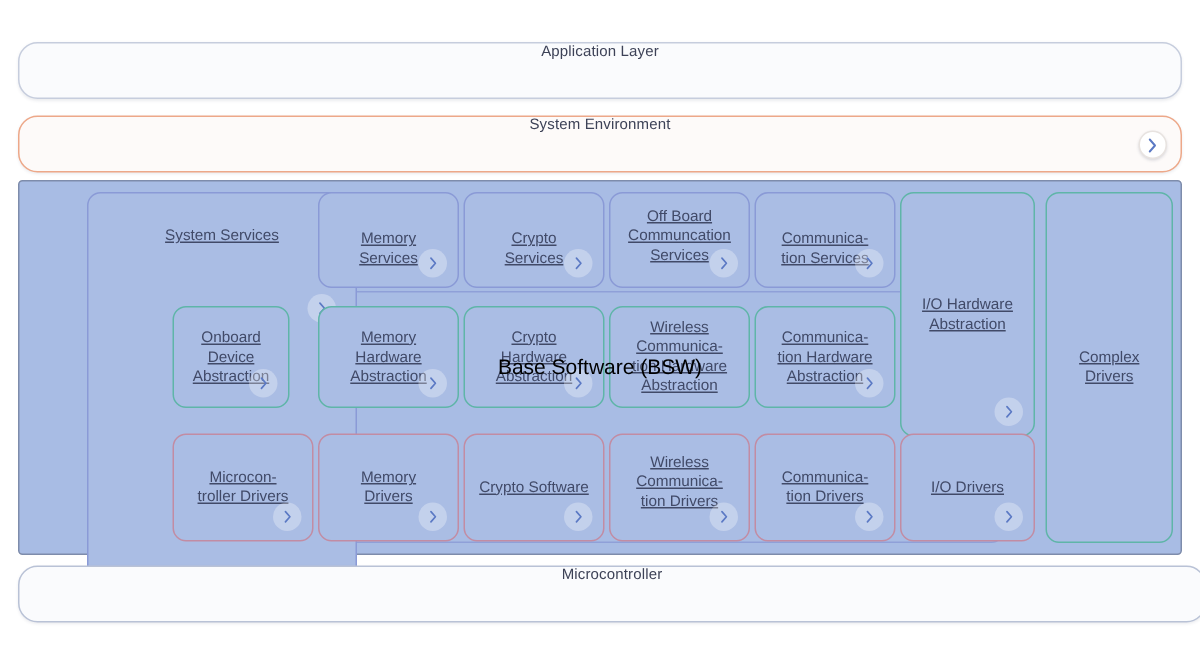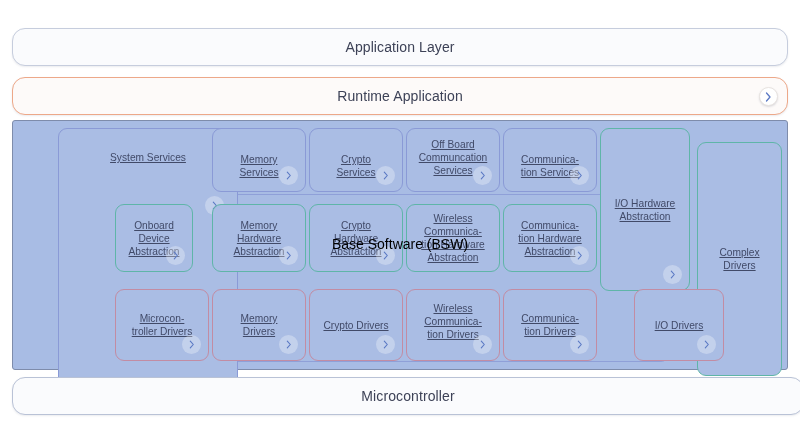--- a/index.html
+++ b/index.html
@@ -8,23 +8,23 @@
     width: 800px; height: 430px;
     background: #ffffff;
     font-family: "Liberation Sans", sans-serif;
     overflow: hidden;
   }
   #stage { position: relative; width: 800px; height: 430px; background:#fff; }
 
   
   .band {
     position: absolute;
-    display: flex; align-items: center; justify-content: center;
+    display: flex; justify-content: center;
     border-radius: 13px;
-    font-size: 14px;
+    font-size: 10px;
     color: #3d4257;
     letter-spacing: .1px;
   }
   .band.app {
     left: 12px; top: 28px; width: 776px; height: 38px;
     background: #fafbfd;
     border: 1px solid #c6cddd;
     box-shadow: 0 1px 2px rgba(60,70,100,.10);
   }
   .band.rte {
@@ -120,21 +120,21 @@
 </head>
 <body>
 
 <div id="stage">
 
   <div class="band app">
     <span>Application Layer</span>
   </div>
 
   <div class="band rte">
-    <span>Runtime Application</span>
+    <span>System Environment</span>
     <div class="round-btn" style="right:9px; top:9px;">
       <svg width="7" height="10" viewBox="0 0 7 10" fill="none">
         <path d="M1.5 1 L5 5 L1.5 9" stroke="#5b79c4" stroke-width="1.3" stroke-linecap="round" stroke-linejoin="round"></path>
       </svg>
     </div>
   </div>
 
   <div id="bsw">
 
     <div class="group-rect" id="group-hwabs"></div>
@@ -186,21 +186,21 @@
 
     <div class="card abs" style="left:587px; top:7px; width:90px; height:163px;">
       <span class="lbl">I/O Hardware<br>Abstraction</span>
       <span class="card-chev">
         <svg width="6" height="9" viewBox="0 0 7 10" fill="none">
           <path d="M1.5 1 L5 5 L1.5 9" stroke="#5b79c4" stroke-width="1.3" stroke-linecap="round" stroke-linejoin="round"></path>
         </svg>
       </span>
     </div>
 
-    <div class="card abs" style="left:684px; top:7px; width:85px; height:234px;margin-top:14px;">
+    <div class="card abs" style="left:684px; top:7px; width:85px; height:234px;">
       <span class="lbl">Complex<br>Drivers</span>
     </div>
 
     <div class="card abs" style="left:102px; top:83px; width:78px; height:68px;">
       <span class="lbl">Onboard<br>Device<br>Abstraction</span>
       <span class="card-chev">
         <svg width="6" height="9" viewBox="0 0 7 10" fill="none">
           <path d="M1.5 1 L5 5 L1.5 9" stroke="#5b79c4" stroke-width="1.3" stroke-linecap="round" stroke-linejoin="round"></path>
         </svg>
       </span>
@@ -249,21 +249,21 @@
     <div class="card drv" style="left:199px; top:168px; width:94px; height:72px;">
       <span class="lbl">Memory<br>Drivers</span>
       <span class="card-chev">
         <svg width="6" height="9" viewBox="0 0 7 10" fill="none">
           <path d="M1.5 1 L5 5 L1.5 9" stroke="#5b79c4" stroke-width="1.3" stroke-linecap="round" stroke-linejoin="round"></path>
         </svg>
       </span>
     </div>
 
     <div class="card drv" style="left:296px; top:168px; width:94px; height:72px;">
-      <span class="lbl">Crypto Drivers</span>
+      <span class="lbl">Crypto Software</span>
       <span class="card-chev">
         <svg width="6" height="9" viewBox="0 0 7 10" fill="none">
           <path d="M1.5 1 L5 5 L1.5 9" stroke="#5b79c4" stroke-width="1.3" stroke-linecap="round" stroke-linejoin="round"></path>
         </svg>
       </span>
     </div>
 
     <div class="card drv" style="left:393px; top:168px; width:94px; height:72px; align-items:flex-start; padding-top:12px;">
       <span class="lbl">Wireless<br>Communica-<br>tion Drivers</span>
       <span class="card-chev">
@@ -275,21 +275,21 @@
 
     <div class="card drv" style="left:490px; top:168px; width:94px; height:72px;">
       <span class="lbl">Communica-<br>tion Drivers</span>
       <span class="card-chev">
         <svg width="6" height="9" viewBox="0 0 7 10" fill="none">
           <path d="M1.5 1 L5 5 L1.5 9" stroke="#5b79c4" stroke-width="1.3" stroke-linecap="round" stroke-linejoin="round"></path>
         </svg>
       </span>
     </div>
 
-    <div class="card drv" style="left:621px; top:168px; width:90px; height:72px;">
+    <div class="card drv" style="left:587px; top:168px; width:90px; height:72px;">
       <span class="lbl">I/O Drivers</span>
       <span class="card-chev">
         <svg width="6" height="9" viewBox="0 0 7 10" fill="none">
           <path d="M1.5 1 L5 5 L1.5 9" stroke="#5b79c4" stroke-width="1.3" stroke-linecap="round" stroke-linejoin="round"></path>
         </svg>
       </span>
     </div>
 
   </div>
 

